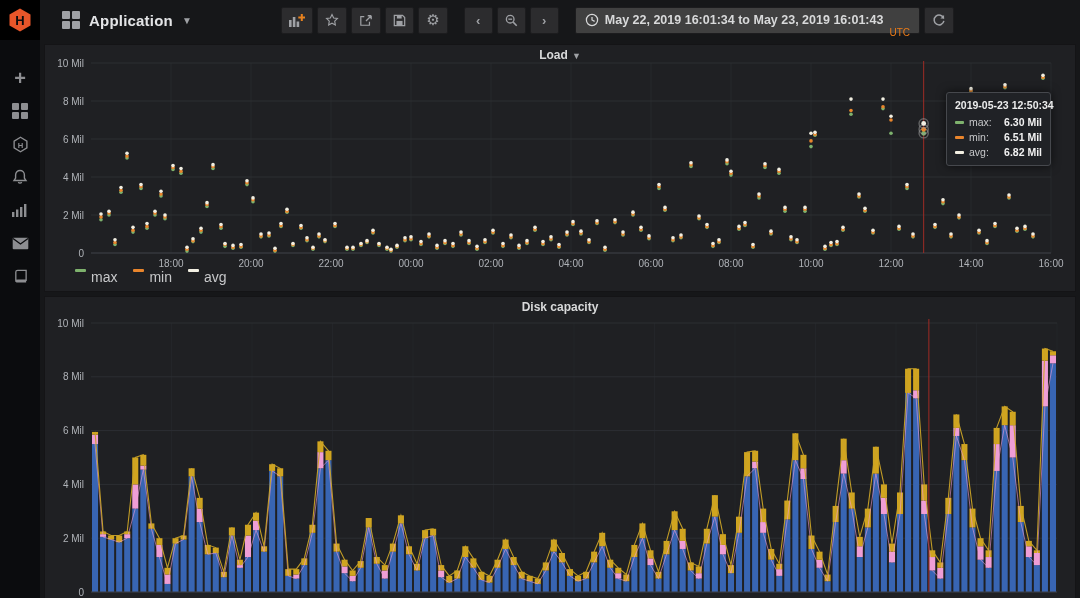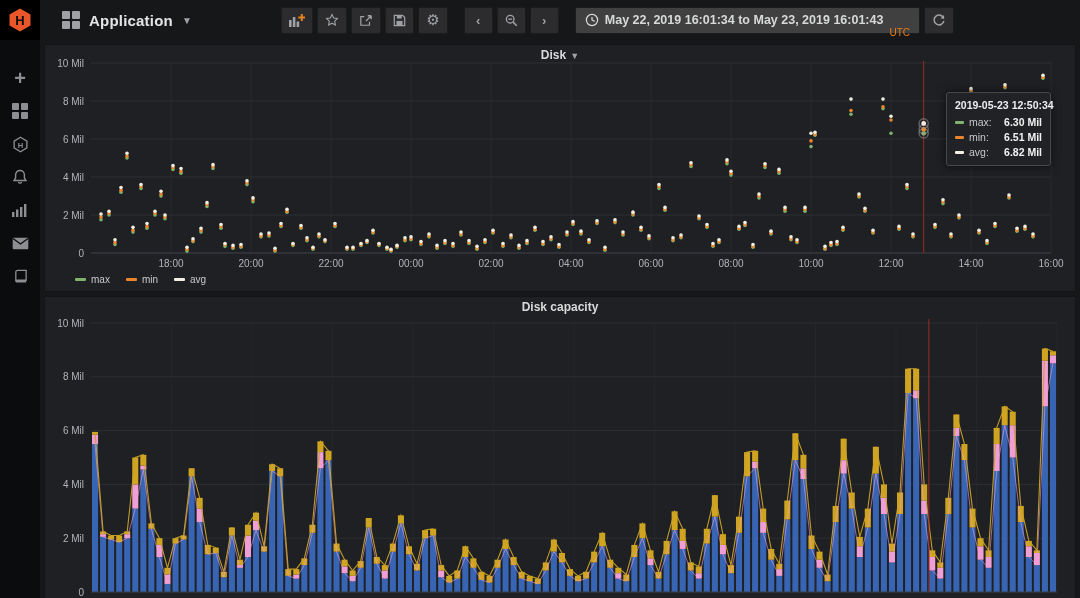--- a/index.html
+++ b/index.html
@@ -37,21 +37,21 @@
   .panel { position:absolute; background:#1f2023; border:1px solid #141416; }
   .panel-title { position:absolute; top:3px; left:0; right:0; text-align:center; color:#d8d9da;
     font-size:12px; font-weight:700; cursor:pointer; z-index:3; }
   .panel-title .caret { color:#9fa1a5; font-size:9px; margin-left:4px; }
   #panel-load  { left:44px; top:44px; width:1032px; height:248px; }
   #panel-disk  { left:44px; top:296px; width:1032px; height:310px; }
   svg.plot { position:absolute; left:0; top:0; }
 
   
   .legend { position:absolute; left:30px; bottom:6px; display:flex; gap:16px; z-index:3; }
-  .legend .li { display:flex; align-items:center; gap:5px; color:#c7c8ca; font-size:10px; cursor:pointer; }
+  .legend .li { display:flex; gap:5px; color:#c7c8ca; font-size:14px; cursor:pointer; }
   .legend .sw { width:11px; height:3px; border-radius:1px; }
 
   
   .tooltip { position:absolute; left:946px; top:92px; width:105px; padding:6px 8px 7px 8px;
     background:#202226; border:1px solid #46484d; border-radius:3px; box-shadow:0 0 10px rgba(0,0,0,.6); z-index:10; }
   .tooltip .tt-title { color:#eceded; font-size:10.5px; font-weight:700; margin-bottom:5px; white-space:nowrap; }
   .tt-row { display:flex; align-items:center; font-size:10.5px; margin-top:3px;text-align:right; }
   .tt-row .sw { width:9px; height:3px; border-radius:1px; margin-right:5px; flex:none; }
   .tt-row .lbl { color:#c7c8ca; }
   .tt-row .val { margin-left:auto; color:#f2f2f2; font-weight:700; }
@@ -174,21 +174,21 @@
       <div class="navbtn">
         <svg width="14" height="14" viewBox="0 0 16 16">
             <path d="M13.4 6.2 A5.6 5.6 0 1 0 13.6 9" fill="none" stroke="#9fa1a5" stroke-width="1.7"></path>
             <path d="M13.8 2.2 v4.2 h-4.2" fill="#9fa1a5" stroke="none"></path>
           </svg>
       </div>
     </div>
   </div>
 
   <div class="panel" id="panel-load">
-    <div class="panel-title"><span>Disk</span><span class="caret">▼</span></div>
+    <div class="panel-title"><span>Load</span><span class="caret">▼</span></div>
     <svg class="plot" id="load-svg" width="1032" height="248">
         <line x1="126" y1="18" x2="126" y2="208" stroke="#26282c" stroke-width="1"></line>
         <line x1="206" y1="18" x2="206" y2="208" stroke="#26282c" stroke-width="1"></line>
         <line x1="286" y1="18" x2="286" y2="208" stroke="#26282c" stroke-width="1"></line>
         <line x1="366" y1="18" x2="366" y2="208" stroke="#26282c" stroke-width="1"></line>
         <line x1="446" y1="18" x2="446" y2="208" stroke="#26282c" stroke-width="1"></line>
         <line x1="526" y1="18" x2="526" y2="208" stroke="#26282c" stroke-width="1"></line>
         <line x1="606" y1="18" x2="606" y2="208" stroke="#26282c" stroke-width="1"></line>
         <line x1="686" y1="18" x2="686" y2="208" stroke="#26282c" stroke-width="1"></line>
         <line x1="766" y1="18" x2="766" y2="208" stroke="#26282c" stroke-width="1"></line>

